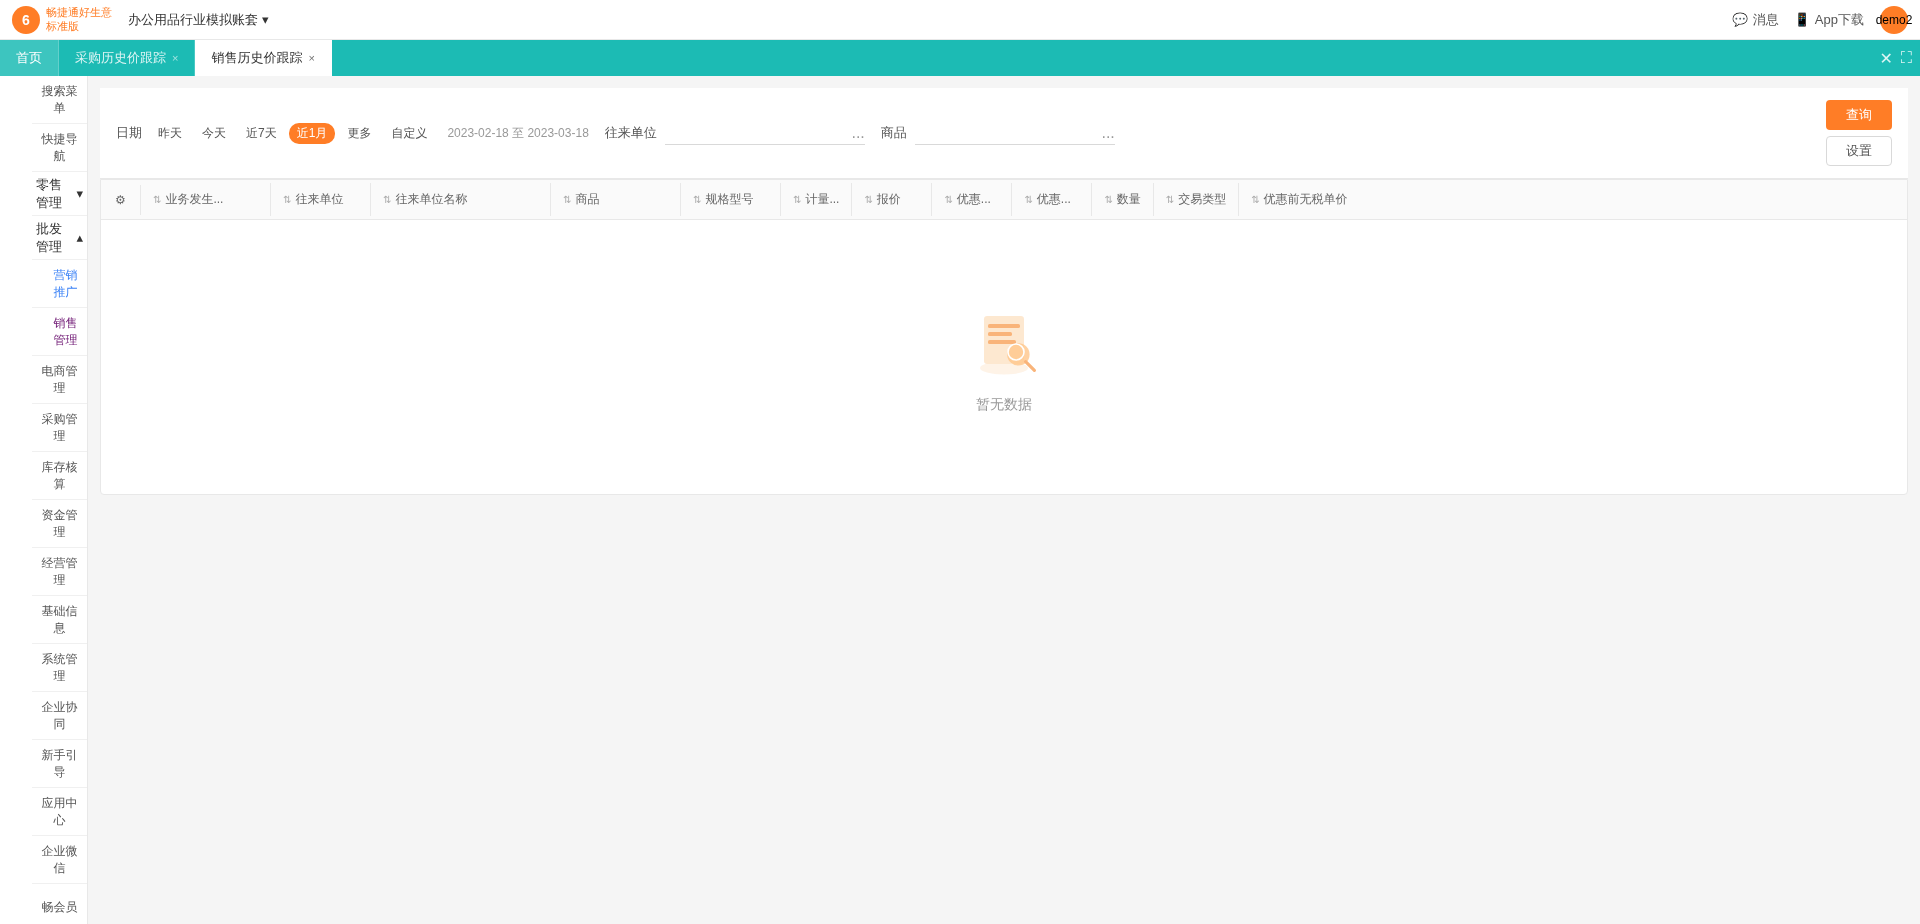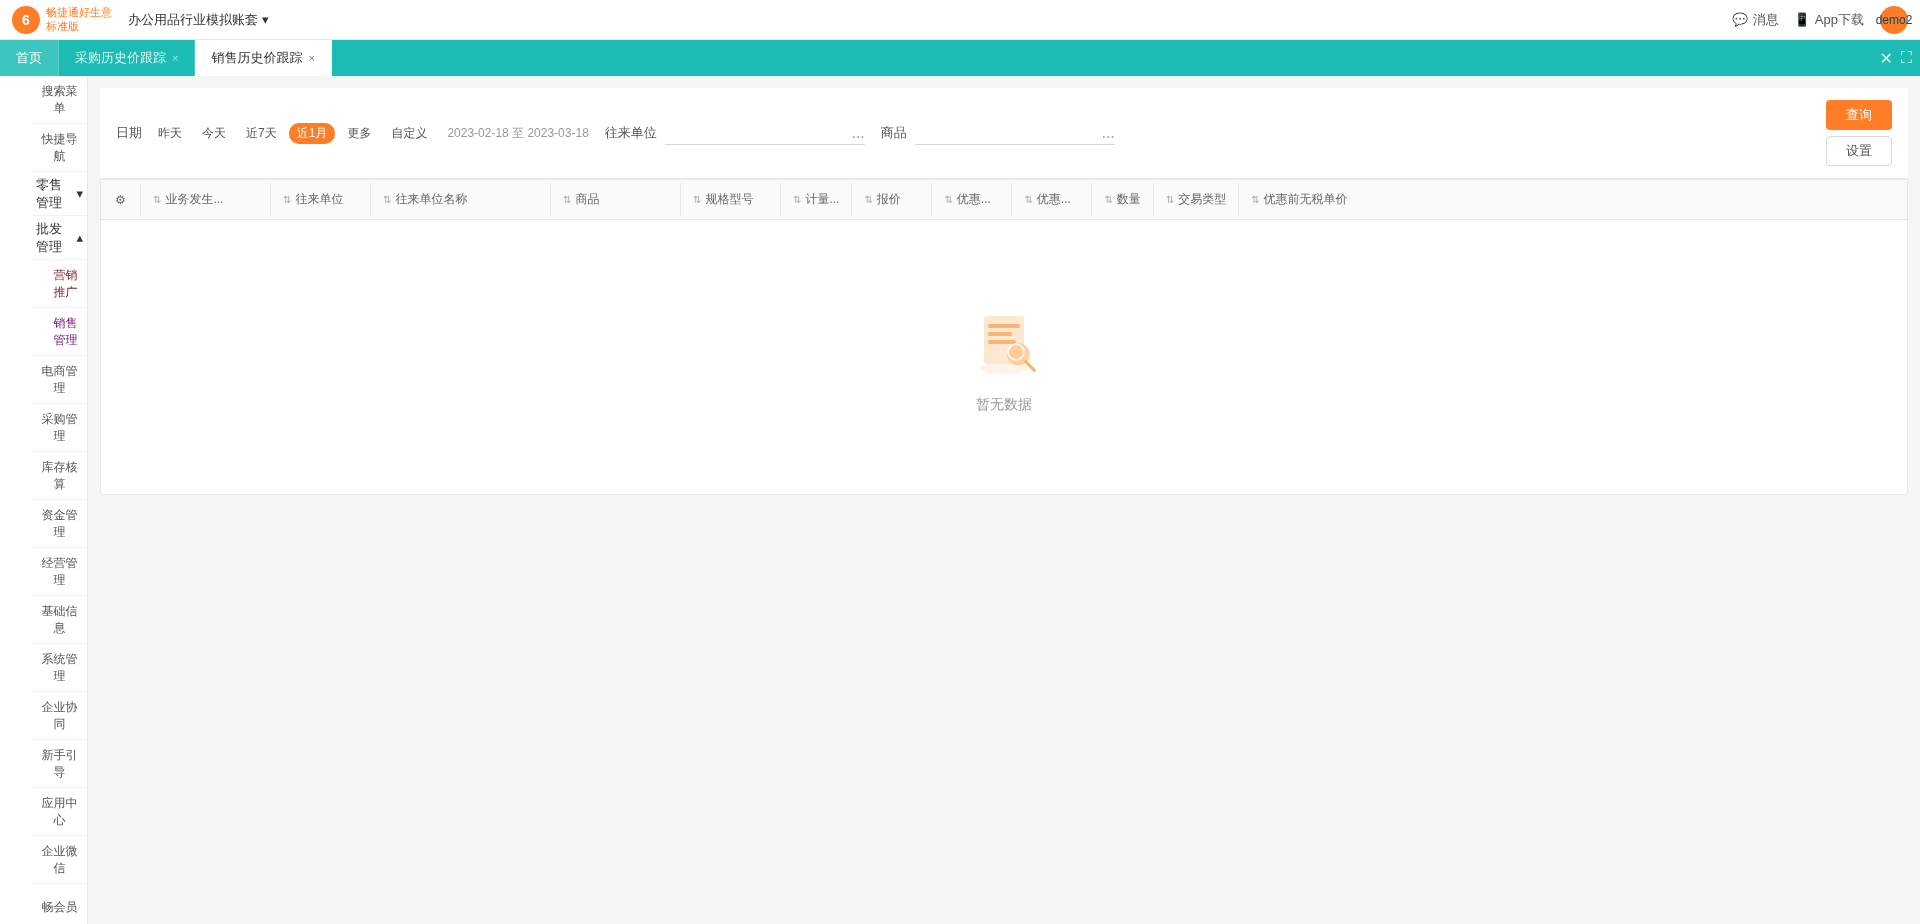--- a/index.html
+++ b/index.html
@@ -11,21 +11,21 @@
       background: #fff; height: 40px; padding: 0 12px;
       border-bottom: 1px solid #e8e8e8; position: relative; z-index: 10;
     }
     .top-bar-left { display: flex; align-items: center; gap: 8px; }
     .logo-area { display: flex; align-items: center; gap: 6px; }
     .logo-icon { width: 28px; height: 28px; background: #ff7d26; border-radius: 50%; display: flex; align-items: center; justify-content: center; color: #fff; font-size: 14px; font-weight: bold; }
     .logo-text { font-size: 11px; color: #ff7d26; line-height: 1.2; font-weight: normal; }
     .title-selector { display: flex; align-items: center; gap: 4px; font-size: 13px; color: #333; cursor: pointer; padding: 4px 8px; border-radius: 4px; }
     .top-bar-right { display: flex; align-items: center; gap: 16px; }
     .top-bar-btn { display: flex; align-items: center; gap: 4px; font-size: 13px; color: #555; cursor: pointer; }
-    .user-avatar { width: 28px; height: 28px; background: #ff7d26; border-radius: 50%; display: flex; align-items: center; justify-content: center; color: #0c4a6e; font-size: 12px; }
+    .user-avatar { width: 28px; height: 28px; background: #ff7d26; border-radius: 50%; display: flex; align-items: center; justify-content: center; color: #000000; font-size: 12px; }
 
     
     .tab-bar {
       display: flex; align-items: center;
       background: #1cbbb4; height: 36px; padding: 0;
       position: relative;
     }
     .tab-item {
       display: flex; align-items: center; gap: 6px;
       padding: 0 16px; height: 100%; cursor: pointer;
@@ -182,21 +182,21 @@
       <span>快捷导航</span>
     </div>
     <div class="sidebar-section">
       <span>零售管理</span>
       <span>▾</span>
     </div>
     <div class="sidebar-section">
       <span>批发管理</span>
       <span>▴</span>
     </div>
-    <div class="sidebar-item" style="padding-left:16px; color:#7f1d1d; font-size:12px;">
+    <div class="sidebar-item" style="padding-left:16px; color:#3b82f6; font-size:12px;">
       <span>营销推广</span>
     </div>
     <div class="sidebar-item" style="padding-left:16px; color:#701a75; font-size:12px;">
       <span>销售管理</span>
     </div>
     <div class="sidebar-item">
       <span>电商管理</span>
     </div>
     <div class="sidebar-item">
       <span>采购管理</span>

